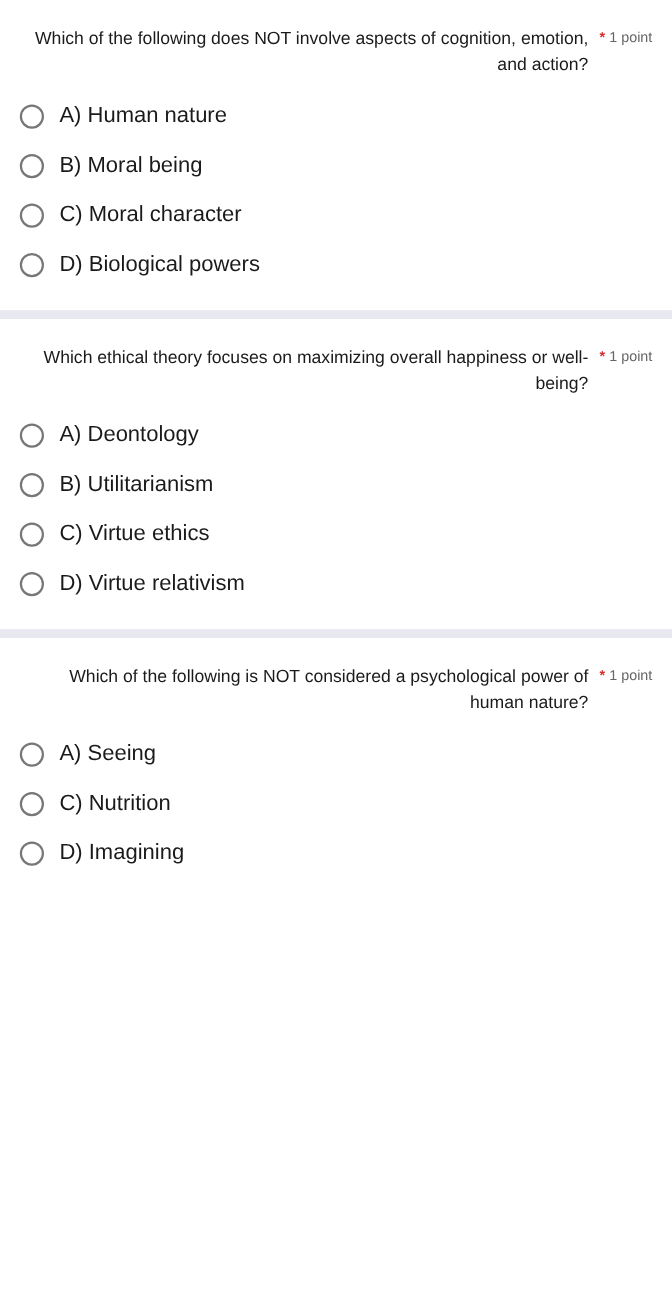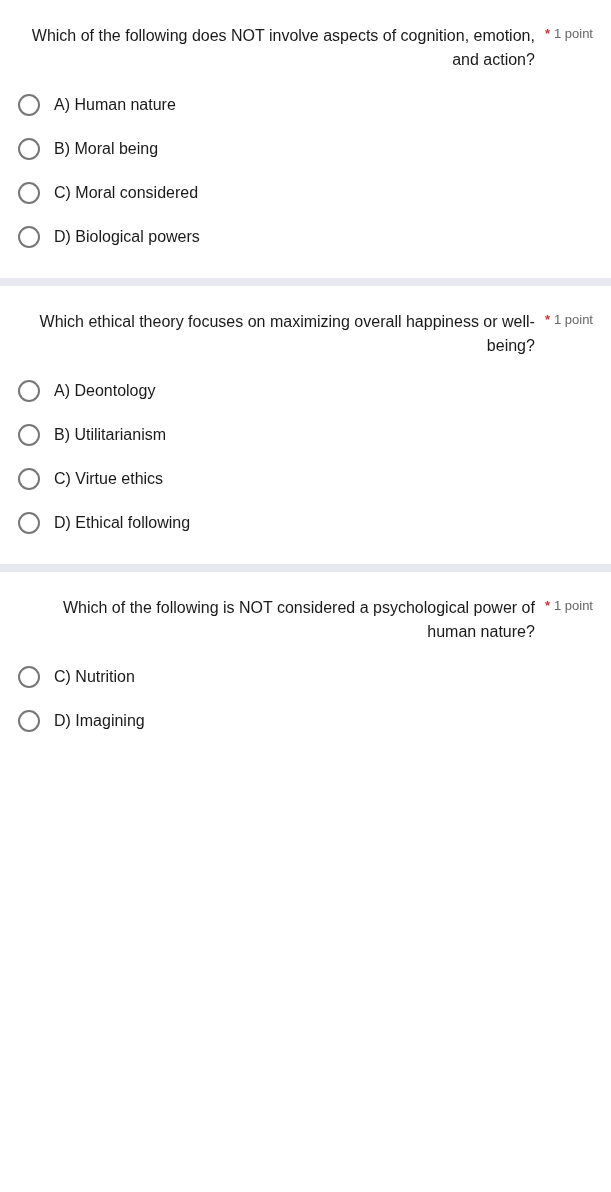--- a/index.html
+++ b/index.html
@@ -77,21 +77,21 @@
       width: 22px;
       height: 22px;
       border-radius: 50%;
       border: 2px solid #777;
       flex-shrink: 0;
       background: #fff;
       display: inline-block;
     }
 
     .option-label {
-      font-size: 16px;
+      font-size: 20px;
       color: #1a1a1a;
     }
   </style>
 </head>
 <body>
 
 <div id="quiz-container">
     <div class="question-block">
       <div class="question-header">
         <div class="question-text">Which of the following does NOT involve aspects of cognition, emotion, and action?</div>
@@ -104,21 +104,21 @@
         <li class="option-item">
           <span class="radio-circle"></span>
           <span class="option-label">A) Human nature</span>
         </li>
         <li class="option-item">
           <span class="radio-circle"></span>
           <span class="option-label">B) Moral being</span>
         </li>
         <li class="option-item">
           <span class="radio-circle"></span>
-          <span class="option-label">C) Moral considered</span>
+          <span class="option-label">C) Moral character</span>
         </li>
         <li class="option-item">
           <span class="radio-circle"></span>
           <span class="option-label">D) Biological powers</span>
         </li>
       </ul>
     </div>
     <div class="question-block">
       <div class="question-header">
         <div class="question-text">Which ethical theory focuses on maximizing overall happiness or well-being?</div>
@@ -135,35 +135,39 @@
         <li class="option-item">
           <span class="radio-circle"></span>
           <span class="option-label">B) Utilitarianism</span>
         </li>
         <li class="option-item">
           <span class="radio-circle"></span>
           <span class="option-label">C) Virtue ethics</span>
         </li>
         <li class="option-item">
           <span class="radio-circle"></span>
-          <span class="option-label">D) Ethical following</span>
+          <span class="option-label">D) Virtue relativism</span>
         </li>
       </ul>
     </div>
     <div class="question-block">
       <div class="question-header">
         <div class="question-text">Which of the following is NOT considered a psychological power of human nature?</div>
         <div class="question-meta">
           <span class="star">*</span>
           <span>1 point</span>
         </div>
       </div>
       <ul class="options-list">
         <li class="option-item">
           <span class="radio-circle"></span>
+          <span class="option-label">A) Seeing</span>
+        </li>
+        <li class="option-item">
+          <span class="radio-circle"></span>
           <span class="option-label">C) Nutrition</span>
         </li>
         <li class="option-item">
           <span class="radio-circle"></span>
           <span class="option-label">D) Imagining</span>
         </li>
       </ul>
     </div>
   </div>
 

